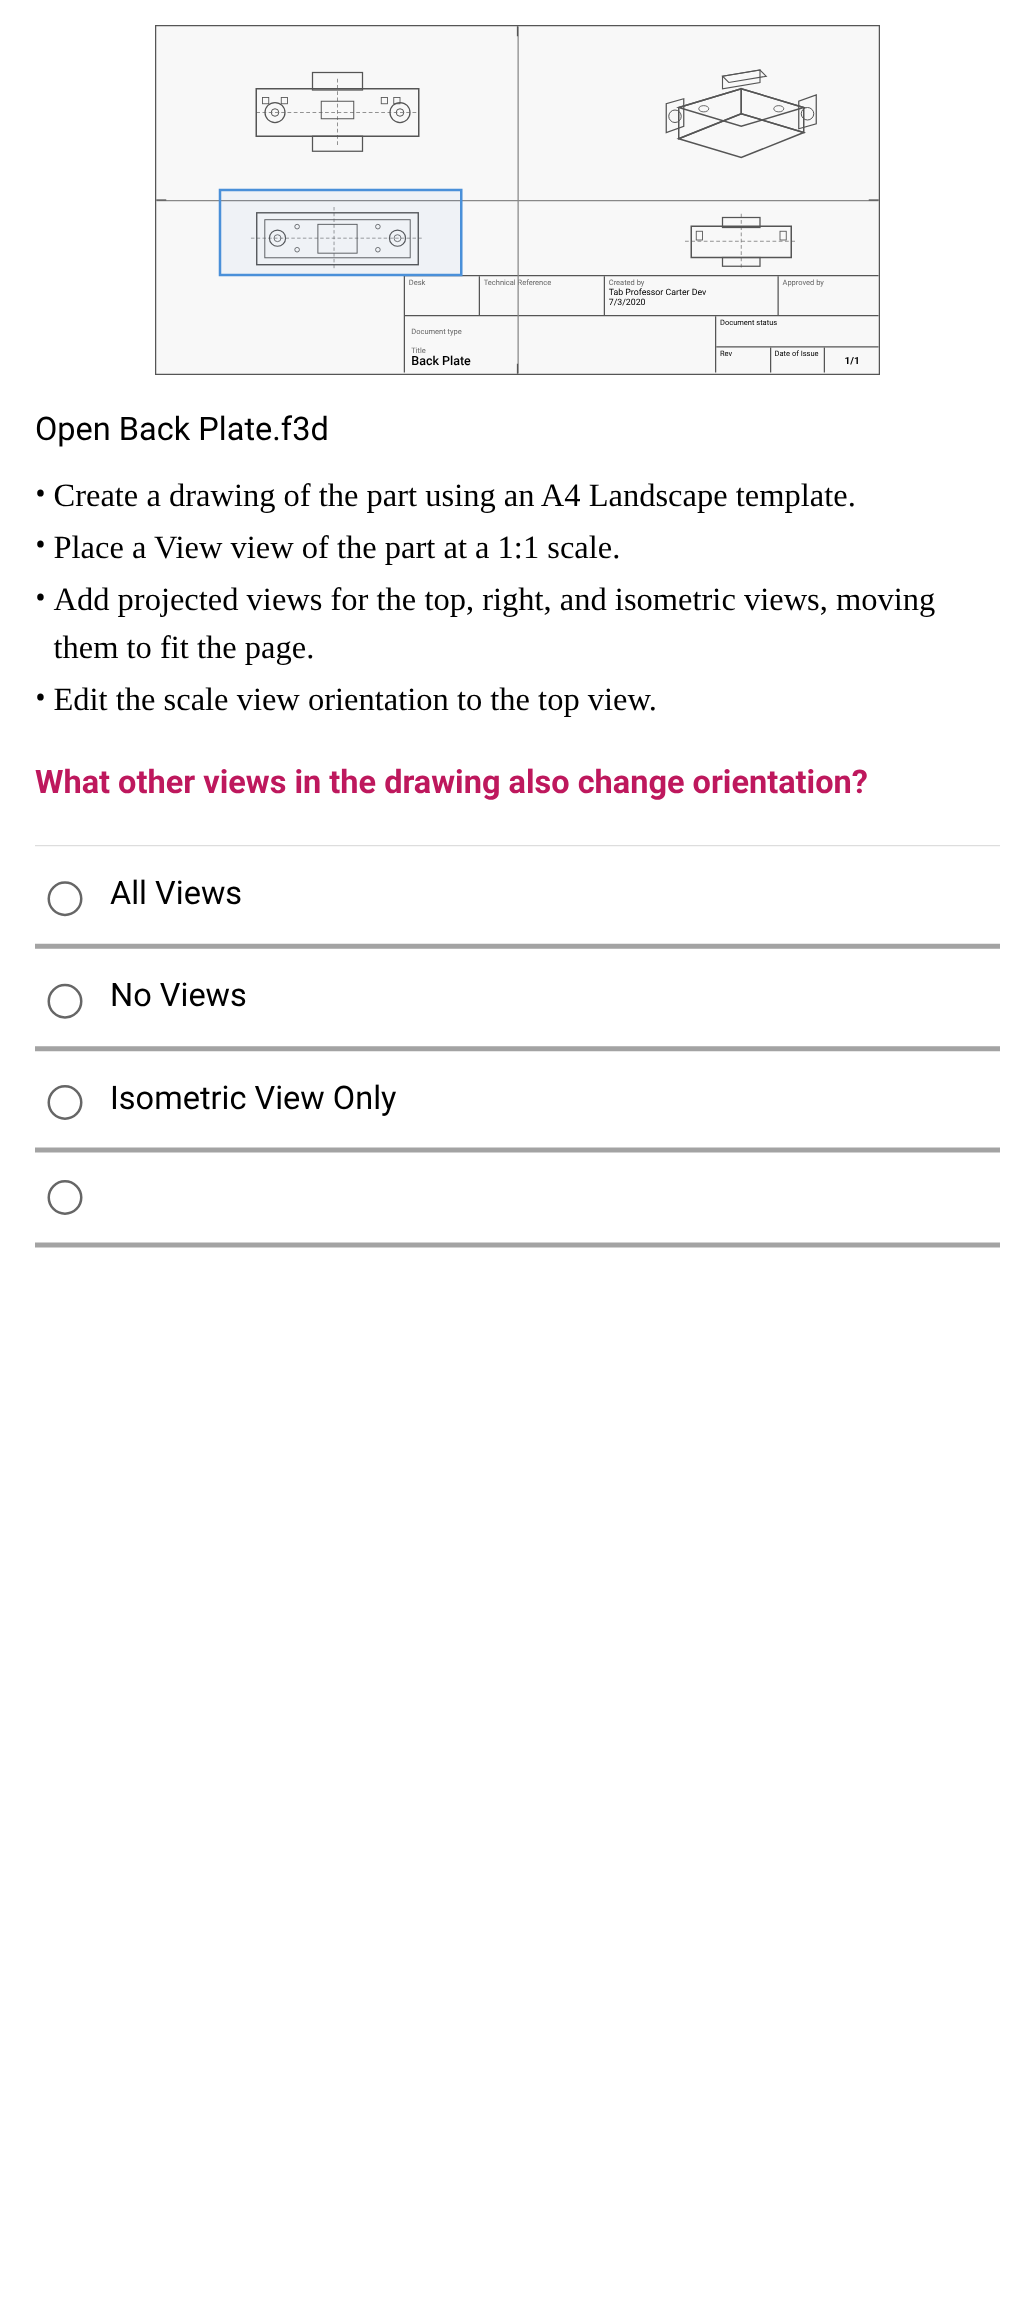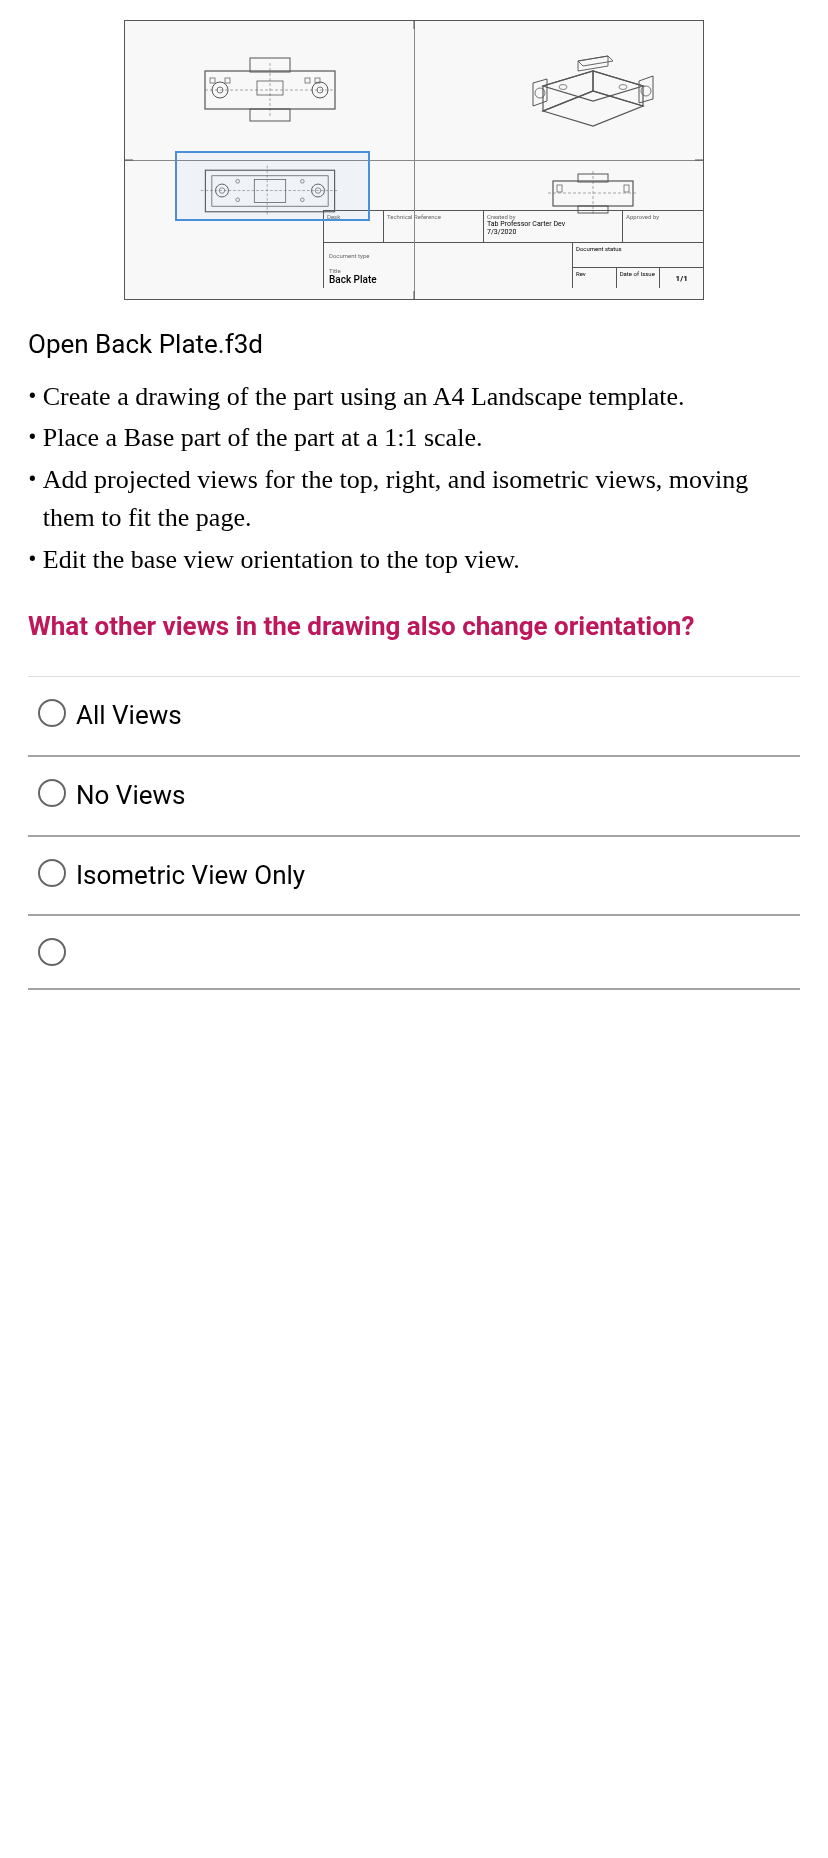--- a/index.html
+++ b/index.html
@@ -134,21 +134,21 @@
       position: absolute;
       top: 145px;
       right: 60px;
       width: 100px;
       height: 55px;
     }
 
     
     .title-block {
       position: absolute;
-      bottom: 11px;
+      bottom: 1px;
       right: 0;
       width: 380px;
       height: 78px;
       border-top: 1px solid #555;
       border-left: 1px solid #555;
       display: flex;
       flex-direction: column;
     }
 
     .title-block-top {
@@ -300,24 +300,24 @@
       margin-bottom: 8px;
     }
 
     
     .options-container {
       border-top: 1px solid #ddd;
     }
 
     .option-item {
       display: flex;
-      align-items: flex-start;
+      align-items: flex-end;
       padding: 22px 10px;
-      border-bottom: 2px solid #a3a3a3;
-      gap: 10px;
+      border-bottom: 4px solid #a3a3a3;
+      gap: 22px;
       cursor: pointer;
     }
 
     .radio-circle {
       width: 28px;
       height: 28px;
       border-radius: 50%;
       border: 2px solid #666;
       background: #fff;
       flex-shrink: 0;
@@ -495,31 +495,31 @@
 
     <div class="instructions-list">
 
       <div class="instruction-item">
         <span class="bullet">•</span>
         <span class="instruction-text">Create a drawing of the part using an A4 Landscape template.</span>
       </div>
 
       <div class="instruction-item">
         <span class="bullet">•</span>
-        <span class="instruction-text">Place a Base part of the part at a 1:1 scale.</span>
+        <span class="instruction-text">Place a View view of the part at a 1:1 scale.</span>
       </div>
 
       <div class="instruction-item">
         <span class="bullet">•</span>
         <span class="instruction-text">Add projected views for the top, right, and isometric views, moving them to fit the page.</span>
       </div>
 
       <div class="instruction-item">
         <span class="bullet">•</span>
-        <span class="instruction-text">Edit the base view orientation to the top view.</span>
+        <span class="instruction-text">Edit the scale view orientation to the top view.</span>
       </div>
 
     </div>
 
     <div class="question-section">
       <p class="question-text">What other views in the drawing also change orientation?</p>
     </div>
 
     <div class="options-container">
 

